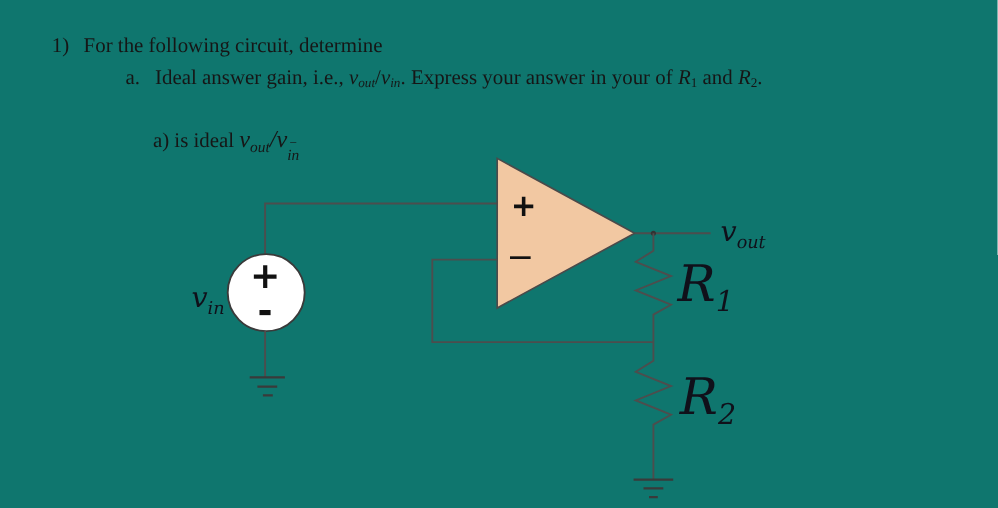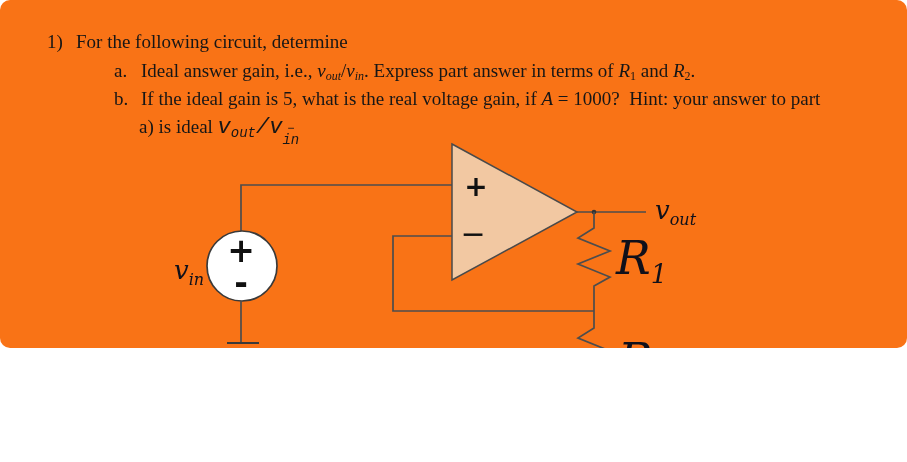--- a/index.html
+++ b/index.html
@@ -1,30 +1,30 @@
 <!DOCTYPE html>
 <html><head>
 <meta charset="utf-8">
 <style>
   html,body { margin:0; padding:0; background:#fff; }
   .page {
-    position:relative; width:907px; height:348px; background:#f97316;
-    overflow:hidden; font-family:"Liberation Serif", serif; color:#111;border-radius:10px;
+    position:relative; width:907px; height:462px; background:#0f766e;
+    overflow:hidden; font-family:"Liberation Serif", serif; color:#111;
   }
   .t-line {
     position:absolute; font-size:19px; line-height:22px; white-space:pre; color:#161616;
   }
   .num { display:inline-block; width:29px; }
   .lbl { display:inline-block; width:27px; }
   .iv  { font-style:italic; }
   .sub { font-size:12px; vertical-align:-0.25em; }
   .sub-it { font-size:12px; vertical-align:-0.25em; font-style:italic; }
 
   
-  .math2 { font-family:Liberation Mono, monospace; font-style:italic; font-size:22px;margin-top:34px; }
+  .math2 { font-family:Liberation Serif, serif; font-style:italic; font-size:22px;margin-top:34px; }
   .math2 .sub2 { font-size:14px; vertical-align:-0.3em; }
   .ss { display:inline-block; vertical-align:-0.52em; text-align:left; }
   .ss .m  { display:block; font-size:12px; line-height:9px; font-style:normal; text-align:center; }
   .ss .i2 { display:block; font-size:14px; line-height:13px; }
 
   svg.circuit { position:absolute; left:0; top:0; }
   .wire { fill:none; stroke:#4d4d4d; stroke-width:1.7px; }
   .comp { fill:#ffffff; stroke:#3a3a3a; stroke-width:1.7px; }
   .tri  { stroke:#4a4a4a; stroke-width:1.5px; }
   .gnd  { stroke:#3a3a3a; stroke-width:2px; }
@@ -42,26 +42,23 @@
 </head>
 <body>
 
 <div class="page">
 
   <div class="t-line" style="left:28px; top:9px">
     <span class="num">1)</span><span>For the following circuit, determine</span>
   </div>
 
   <div class="t-line" style="left:95px; top:38px">
-    <span class="lbl">a.</span><span>Ideal answer gain, i.e., </span><span class="iv">v</span><span class="sub-it">out</span><span>/</span><span class="iv">v</span><span class="sub-it">in</span><span>. </span><span>Express part answer in terms of </span><span class="iv">R</span><span class="sub">1</span><span> and </span><span class="iv">R</span><span class="sub">2</span><span>.</span>
+    <span class="lbl">a.</span><span>Ideal answer gain, i.e., </span><span class="iv">v</span><span class="sub-it">out</span><span>/</span><span class="iv">v</span><span class="sub-it">in</span><span>. </span><span>Express your answer in your of </span><span class="iv">R</span><span class="sub">1</span><span> and </span><span class="iv">R</span><span class="sub">2</span><span>.</span>
   </div>
 
-  <div class="t-line" style="left:95px; top:66px">
-    <span class="lbl">b.</span><span>If the ideal gain is 5, what is the real voltage gain, if </span><span class="iv">A</span><span> = 1000?  Hint: your answer to part</span>
-  </div>
 
   <div class="t-line" style="left:120px; top:94px">
     <span>a) is ideal </span><span class="math2"><span>v</span><span class="sub2">out</span><span>/</span><span>v</span><span class="ss"><span class="m">−</span><span class="i2">in</span></span></span>
   </div>
 
   <svg class="circuit" width="907" height="462" viewBox="0 0 907 462">
 
     <g>
       <path class="wire" d="M241,232 V185 H452"></path>
       <circle class="comp" cx="242" cy="266" r="35"></circle>

